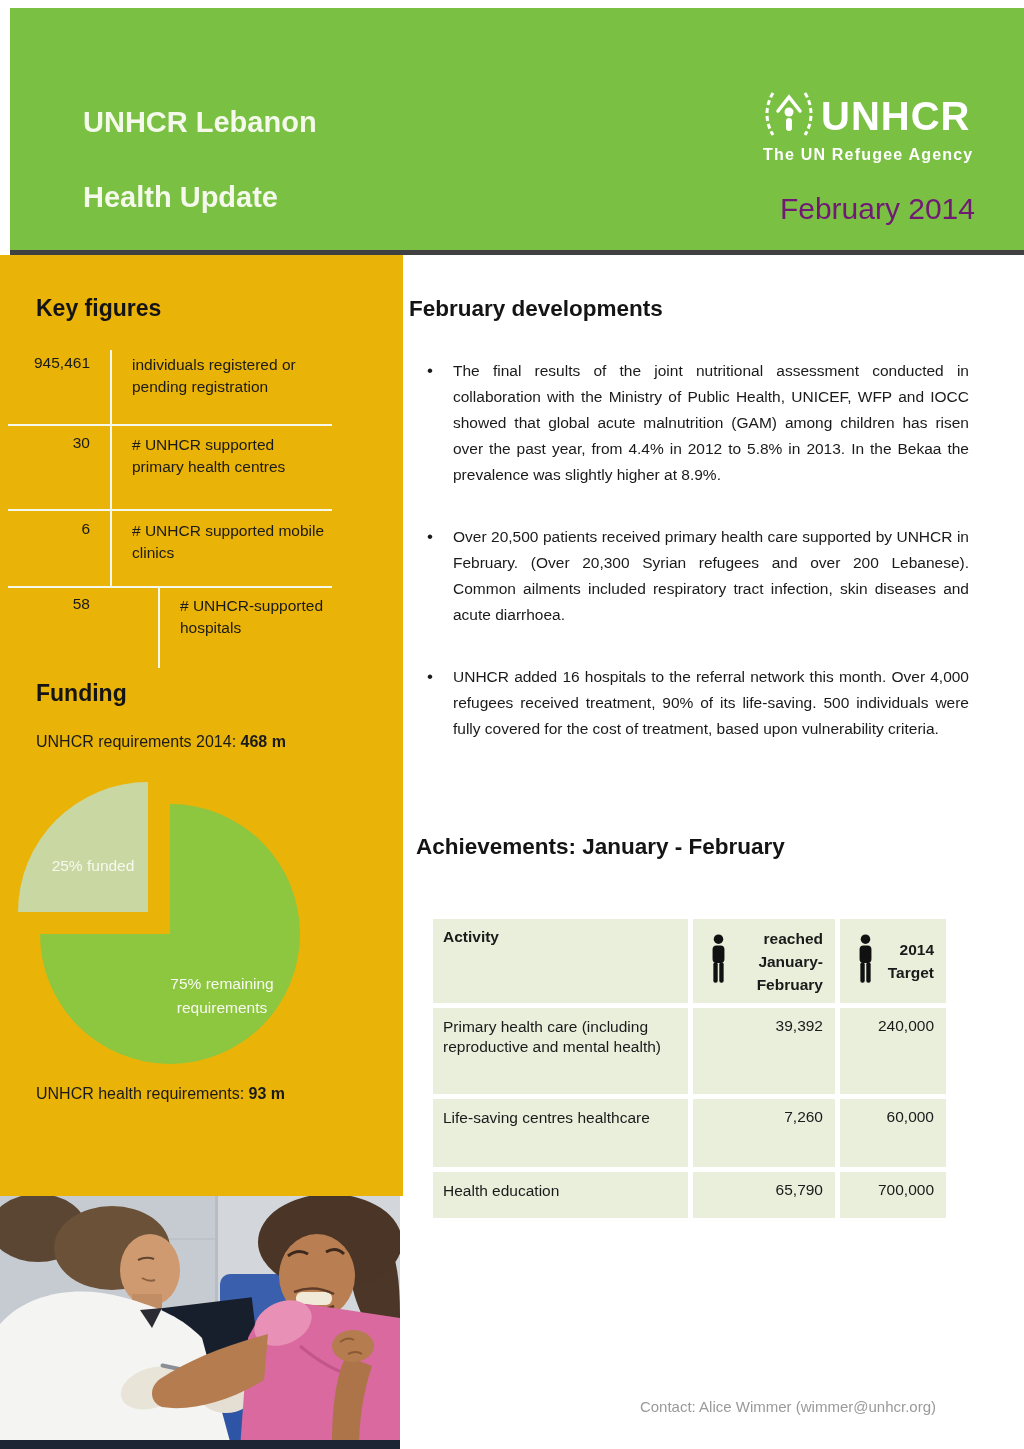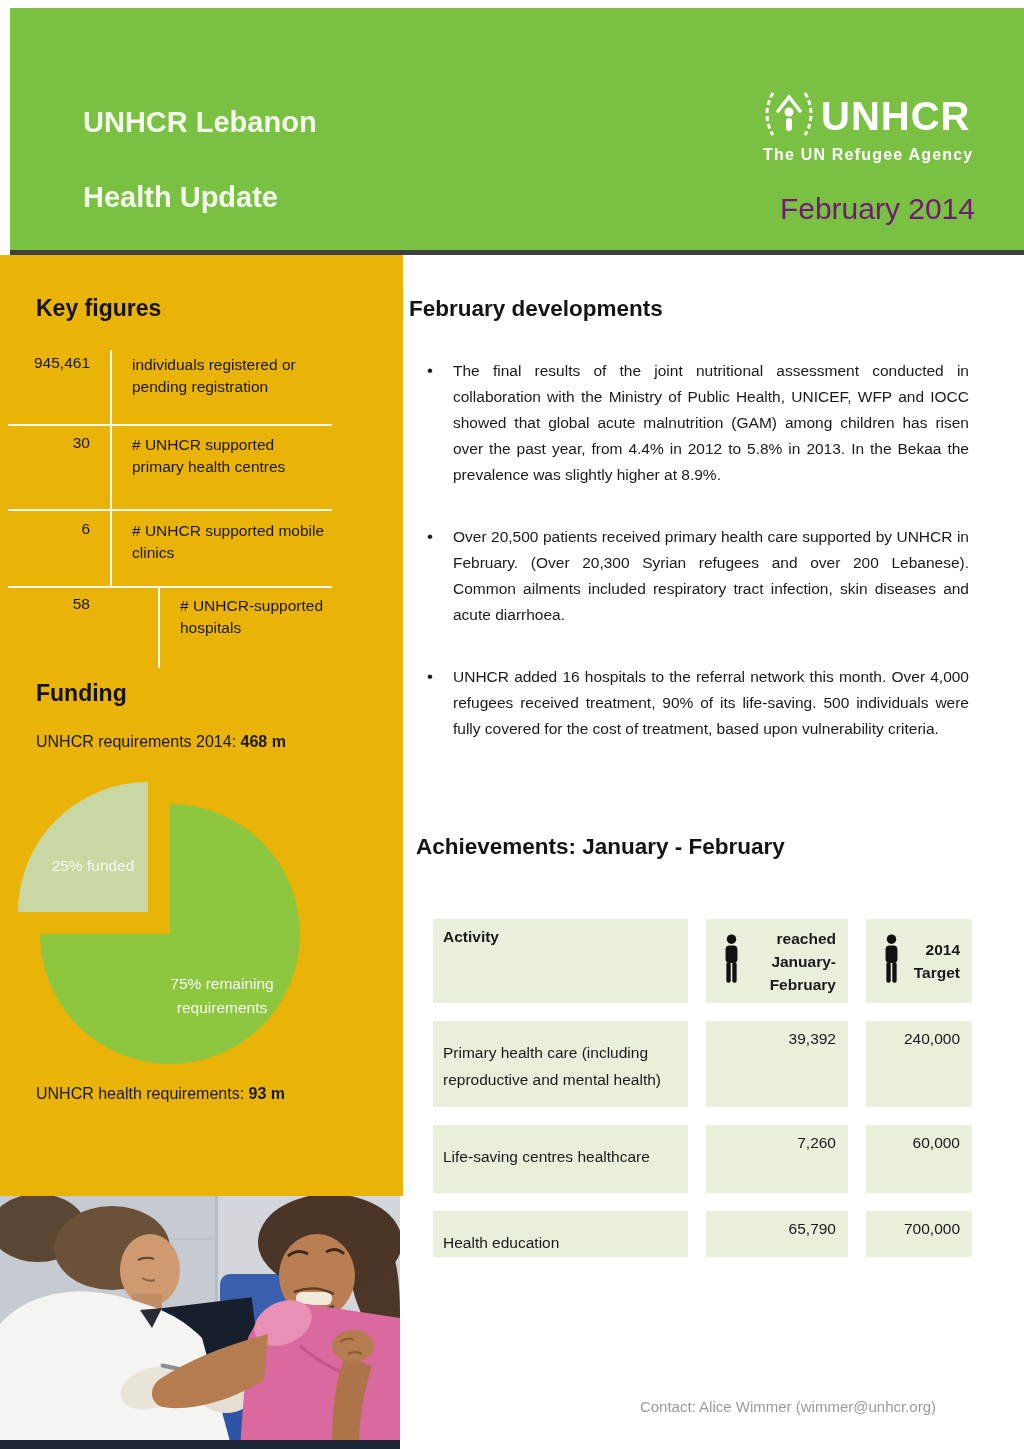--- a/index.html
+++ b/index.html
@@ -40,23 +40,23 @@
 
   
   .main-h2{position:absolute;font-size:22.5px;font-weight:700;color:#141414;margin:0;}
   .bullets{position:absolute;left:409px;top:354px;width:556px;margin:4px;padding:0;list-style:none;}
   .bullets li{position:relative;padding-left:40px;margin-bottom:36px;font-size:15.5px;line-height:26px;
               text-align:justify;}
   .bullets li::before{content:"\2022";position:absolute;left:14px;top:0;font-size:17px;}
 
   
   .ach-table{position:absolute;left:433px;top:919px;width:513px;display:grid;
-             grid-template-columns:255px 142px 106px;grid-template-rows:84px 86px 68px 46px;gap:18px;border-radius:17px;}
+             grid-template-columns:255px 142px 106px;grid-template-rows:84px 86px 68px 46px;gap:5px;border-radius:17px;}
   .cell{background:#eaefdc;box-sizing:border-box;overflow:hidden;font-size:15.5px;}
-  .cell.txt{padding:18px 10px;line-height:27px;}
+  .cell.txt{padding:9px 10px;line-height:20px;}
   .cell.num{padding:9px 12px;text-align:right;font-weight:400;}
   .cell.head-act{padding:9px 10px;font-weight:700;}
   .cell.head-num{display:flex;align-items:center;justify-content:space-between;padding:6px 12px 6px 16px;}
   .head-lbl{text-align:right;font-weight:700;line-height:23px;}
   .head-lbl.w-reach{width:86px;}
   .head-lbl.w-target{width:58px;}
 
   .contact{position:absolute;top:1398px;right:88px;font-size:15px;color:#9a9a9a;}
 </style>
 </head>

